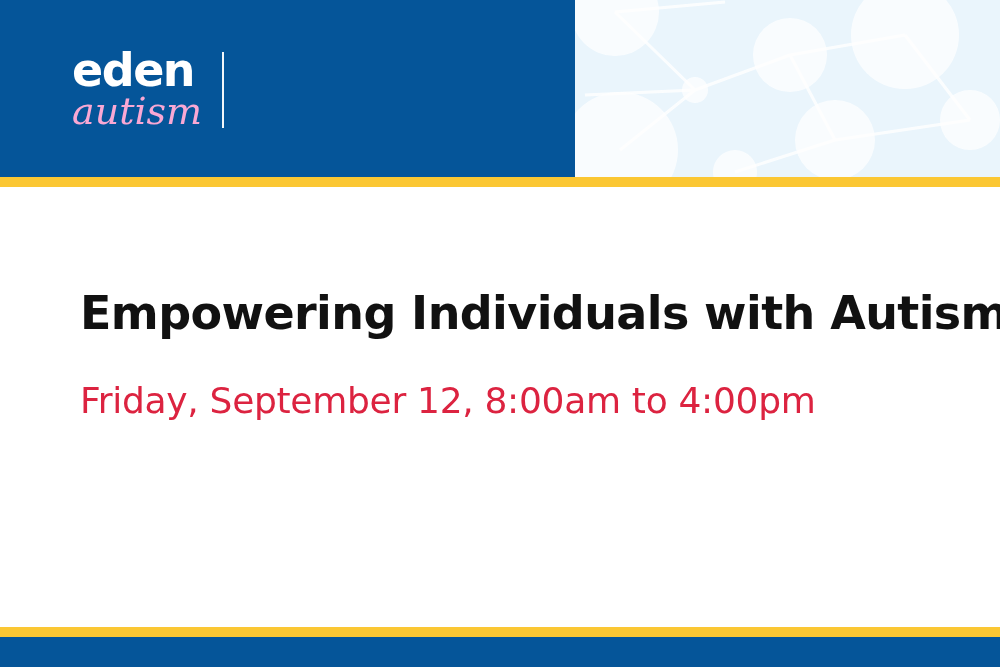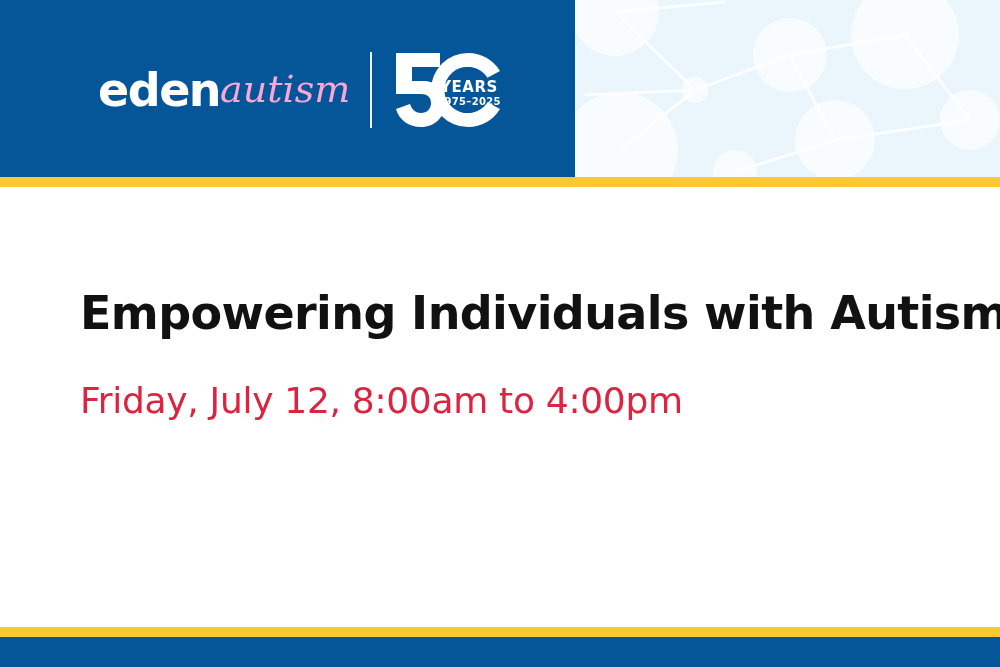--- a/index.html
+++ b/index.html
@@ -55,24 +55,23 @@
   .logo-lockup {
     position: absolute;
     left: 72px;
     top: 44px;
     height: 92px;
     display: flex;
     align-items: center;
   }
   .logo-wordmark {
     display: flex;
-    flex-direction: row;
+    flex-direction: column;
     justify-content: center;
     line-height: 1;
-    margin-left: 26px;
   }
   .logo-eden {
     font-family: "DejaVu Sans", sans-serif;
     font-weight: 700;
     font-size: 46px;
     color: #ffffff;
     letter-spacing: -1.5px;
     line-height: 0.92;
   }
   .logo-autism {
@@ -158,31 +157,20 @@
     <div class="header-left">
 
       <div class="logo-lockup">
         <div class="logo-wordmark">
           <span class="logo-eden">eden</span>
           <span class="logo-autism">autism</span>
         </div>
 
         <div class="logo-divider"></div>
 
-        <div class="badge-50">
-          <svg class="badge-svg" width="118" height="78" viewBox="0 0 118 78">
-
-            <path d="M6 2 H50 V16 H22 V30 H34 C46 30 55 39 55 52 C55 66 45 76 31 76 C19 76 9 69 6 58 L20 53 C22 59 26 62 31 62 C37 62 41 58 41 52 C41 46 37 43 31 43 H6 Z" fill="#ffffff"></path>
-
-            <path d="M78 2 A37 37 0 1 0 78 76 A37 37 0 0 0 110 58 L97 51 A23 23 0 1 1 97 27 L110 20 A37 37 0 0 0 78 2 Z" fill="#ffffff"></path>
-            <circle cx="78" cy="39" r="23" fill="#055599"></circle>
-            <text x="79" y="41" text-anchor="middle" font-family="DejaVu Sans, sans-serif" font-size="15" font-weight="700" fill="#ffffff" letter-spacing="0.5">YEARS</text>
-            <text x="79" y="54" text-anchor="middle" font-family="DejaVu Sans, sans-serif" font-size="10" font-weight="700" fill="#ffffff" letter-spacing="0.3">1975–2025</text>
-          </svg>
-        </div>
       </div>
 
     </div>
 
     <div class="header-right">
 
       <svg class="header-watermark" viewBox="0 0 425 177">
         <g stroke="#ffffff" stroke-width="3" fill="none" opacity="0.85">
           <line x1="40" y1="12" x2="120" y2="90"></line>
           <line x1="120" y1="90" x2="45" y2="150"></line>
@@ -209,19 +197,19 @@
 
     </div>
   </div>
 
   <div class="rule-yellow-top"></div>
 
   <div class="content">
     <h1 class="event-title">
       <span class="tline">Empowering Individuals with Autism:</span>
     </h1>
-    <p class="event-date">Friday, July 12, 8:00am to 4:00pm</p>
+    <p class="event-date">Friday, September 12, 8:00am to 4:00pm</p>
   </div>
 
   <div class="rule-yellow-bottom"></div>
   <div class="footer-blue"></div>
 
 </div>
 
 </body></html>

